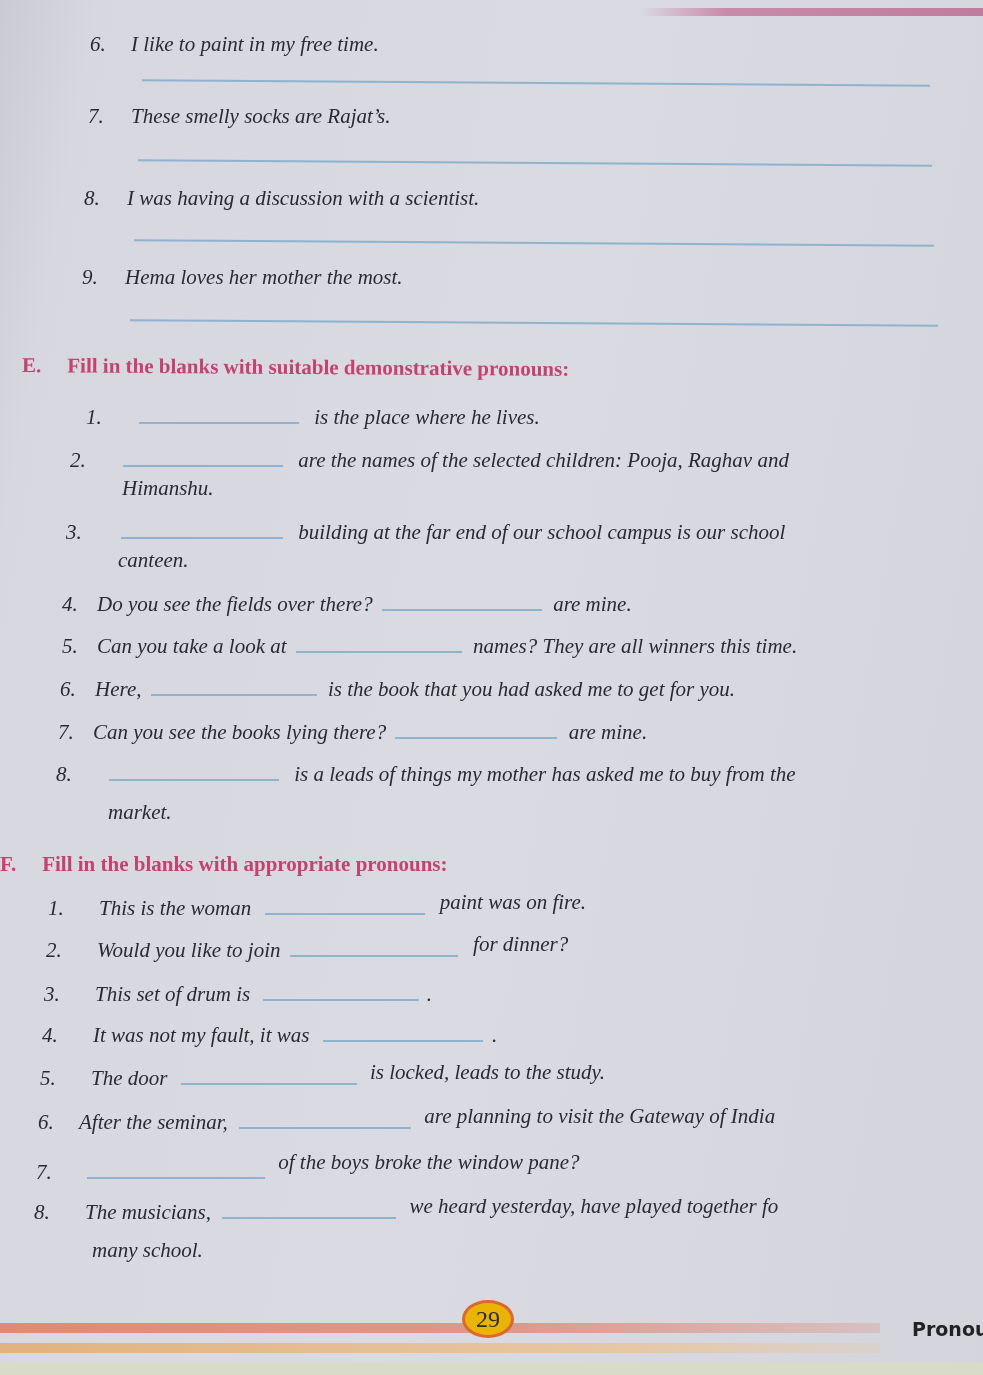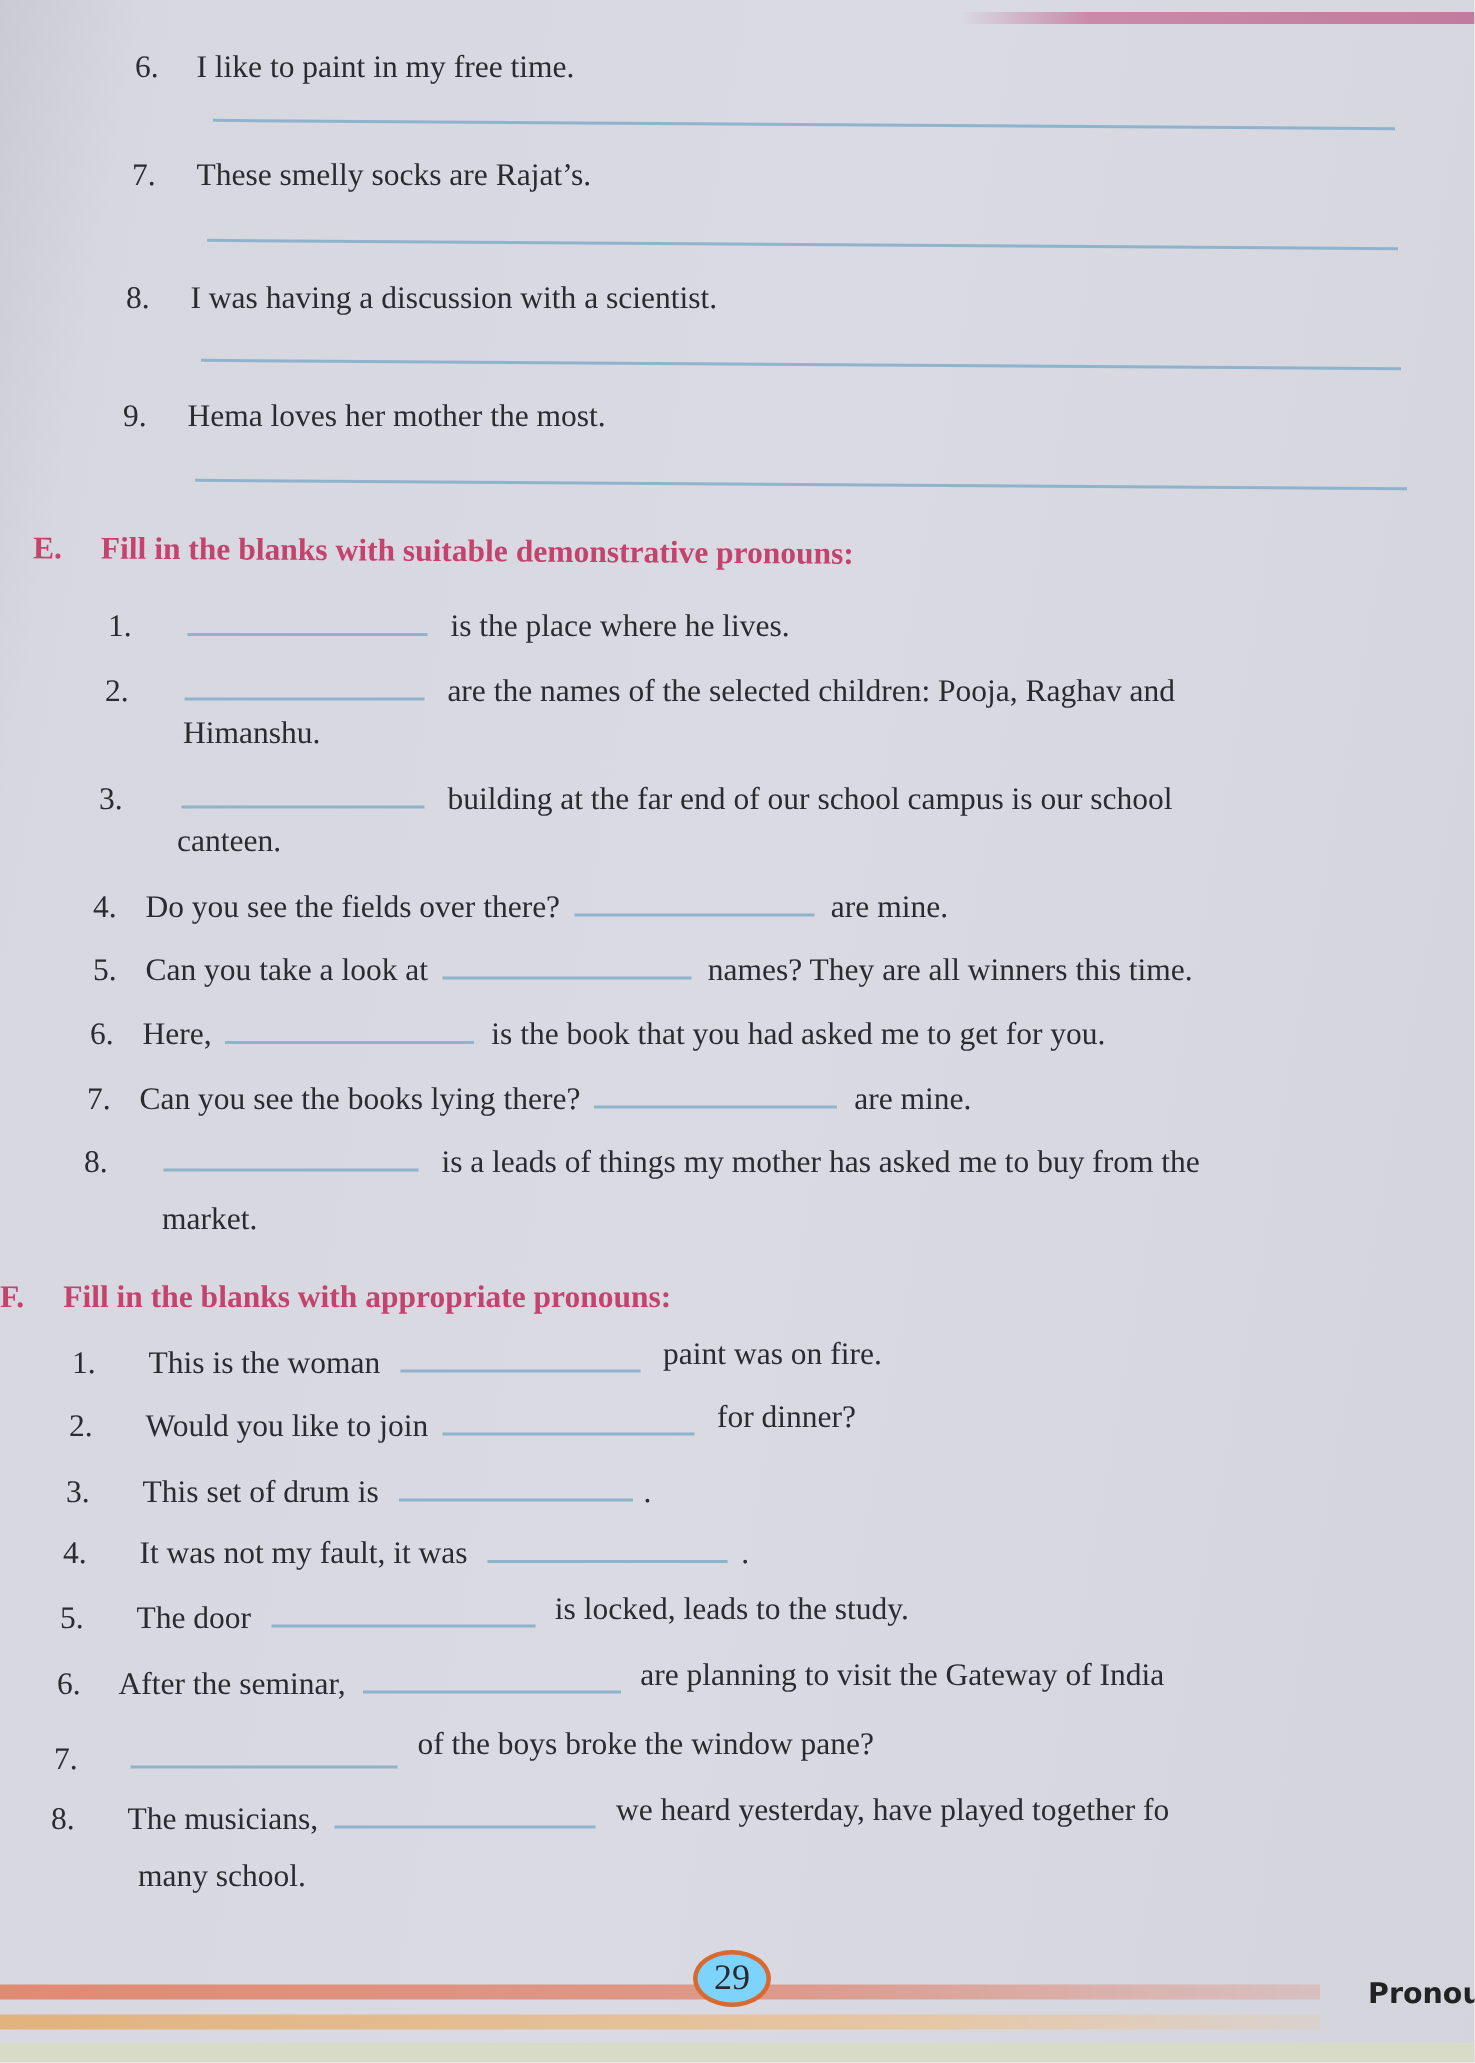--- a/index.html
+++ b/index.html
@@ -4,32 +4,32 @@
 <style>
   html, body { margin:0; padding:0; }
   body {
     width:983px; height:1375px; overflow:hidden; position:relative;
     background: linear-gradient(100deg, #c9cad3 0%, #d6d7df 8%, #d9dae2 50%, #d3d4dc 100%);
     font-family: "Liberation Serif", "DejaVu Serif", serif;
     color:#2b2a2e;
   }
   .topbar { position:absolute; top:8px; left:640px; right:0; height:8px;
     background: linear-gradient(90deg, rgba(200,120,160,0) 0%, #c98aa8 25%, #c07c9e 100%); }
-  .line { position:absolute; font-size:21px; white-space:nowrap; }
+  .line { position:absolute; font-size:21px; white-space:nowrap;font-style:italic; }
   .answer { position:absolute; height:0; border-top:2px solid #8fb3cc; }
   .blank { display:inline-block; border-bottom:2px solid #8fb3cc; height:1px; vertical-align:baseline; }
   .heading { position:absolute; font-size:21px; font-weight:bold; color:#c4436e; white-space:nowrap; }
   .heading .letter { margin-right:26px; }
   .footer-bar1 { position:absolute; left:0; top:1323px; width:880px; height:10px;
     background: linear-gradient(90deg, #e08a72 0%, #dc9a8c 60%, rgba(220,160,150,0.4) 100%); }
   .footer-bar2 { position:absolute; left:0; top:1343px; width:880px; height:10px;
     background: linear-gradient(90deg, #e2b27e 0%, #e6c7a4 70%, rgba(230,200,170,0.3) 100%); }
   .footer-bar3 { position:absolute; left:0; top:1362px; width:983px; height:13px; background:#d8dcc6; }
   .page-num { position:absolute; left:462px; top:1300px; width:52px; height:38px; border-radius:50%;
-    background:#7dd3fc; border:3px solid #d9692e; box-sizing:border-box;
+    background:#eab308; border:3px solid #d9692e; box-sizing:border-box;
     font-size:24px; text-align:center; line-height:33px; color:#2b2a2e; }
   .footer-title { position:absolute; left:912px; top:1318px; font-family:"DejaVu Sans", sans-serif;
     font-weight:bold; font-size:19px; color:#222; white-space:nowrap; }
 </style>
 </head>
 <body>
 
 <div class="topbar"></div>
 
 <div>
@@ -56,21 +56,21 @@
     <span style="margin-left:22px">Hema loves her mother the most.</span>
   </div>
   <div class="answer" style="left:130px;top:322px;width:808px;transform:rotate(0.4deg);"></div>
 </div>
 
 <div class="heading" style="left:22px;top:355px;transform:rotate(0.4deg);">
   <span class="letter">E.</span><span>Fill in the blanks with suitable demonstrative pronouns:</span>
 </div>
 
 <div>
-  <div class="line" style="left:72px;top:405px;text-align:right;">
+  <div class="line" style="left:86px;top:405px;text-align:right;">
     <span>1.</span>
     <span class="blank" style="width:160px;margin-left:32px;margin-right:10px;"></span>
     <span>is the place where he lives.</span>
   </div>
 
   <div class="line" style="left:70px;top:448px;text-align:right;">
     <span>2.</span>
     <span class="blank" style="width:160px;margin-left:32px;margin-right:10px;"></span>
     <span>are the names of the selected children: Pooja, Raghav and</span>
   </div>

